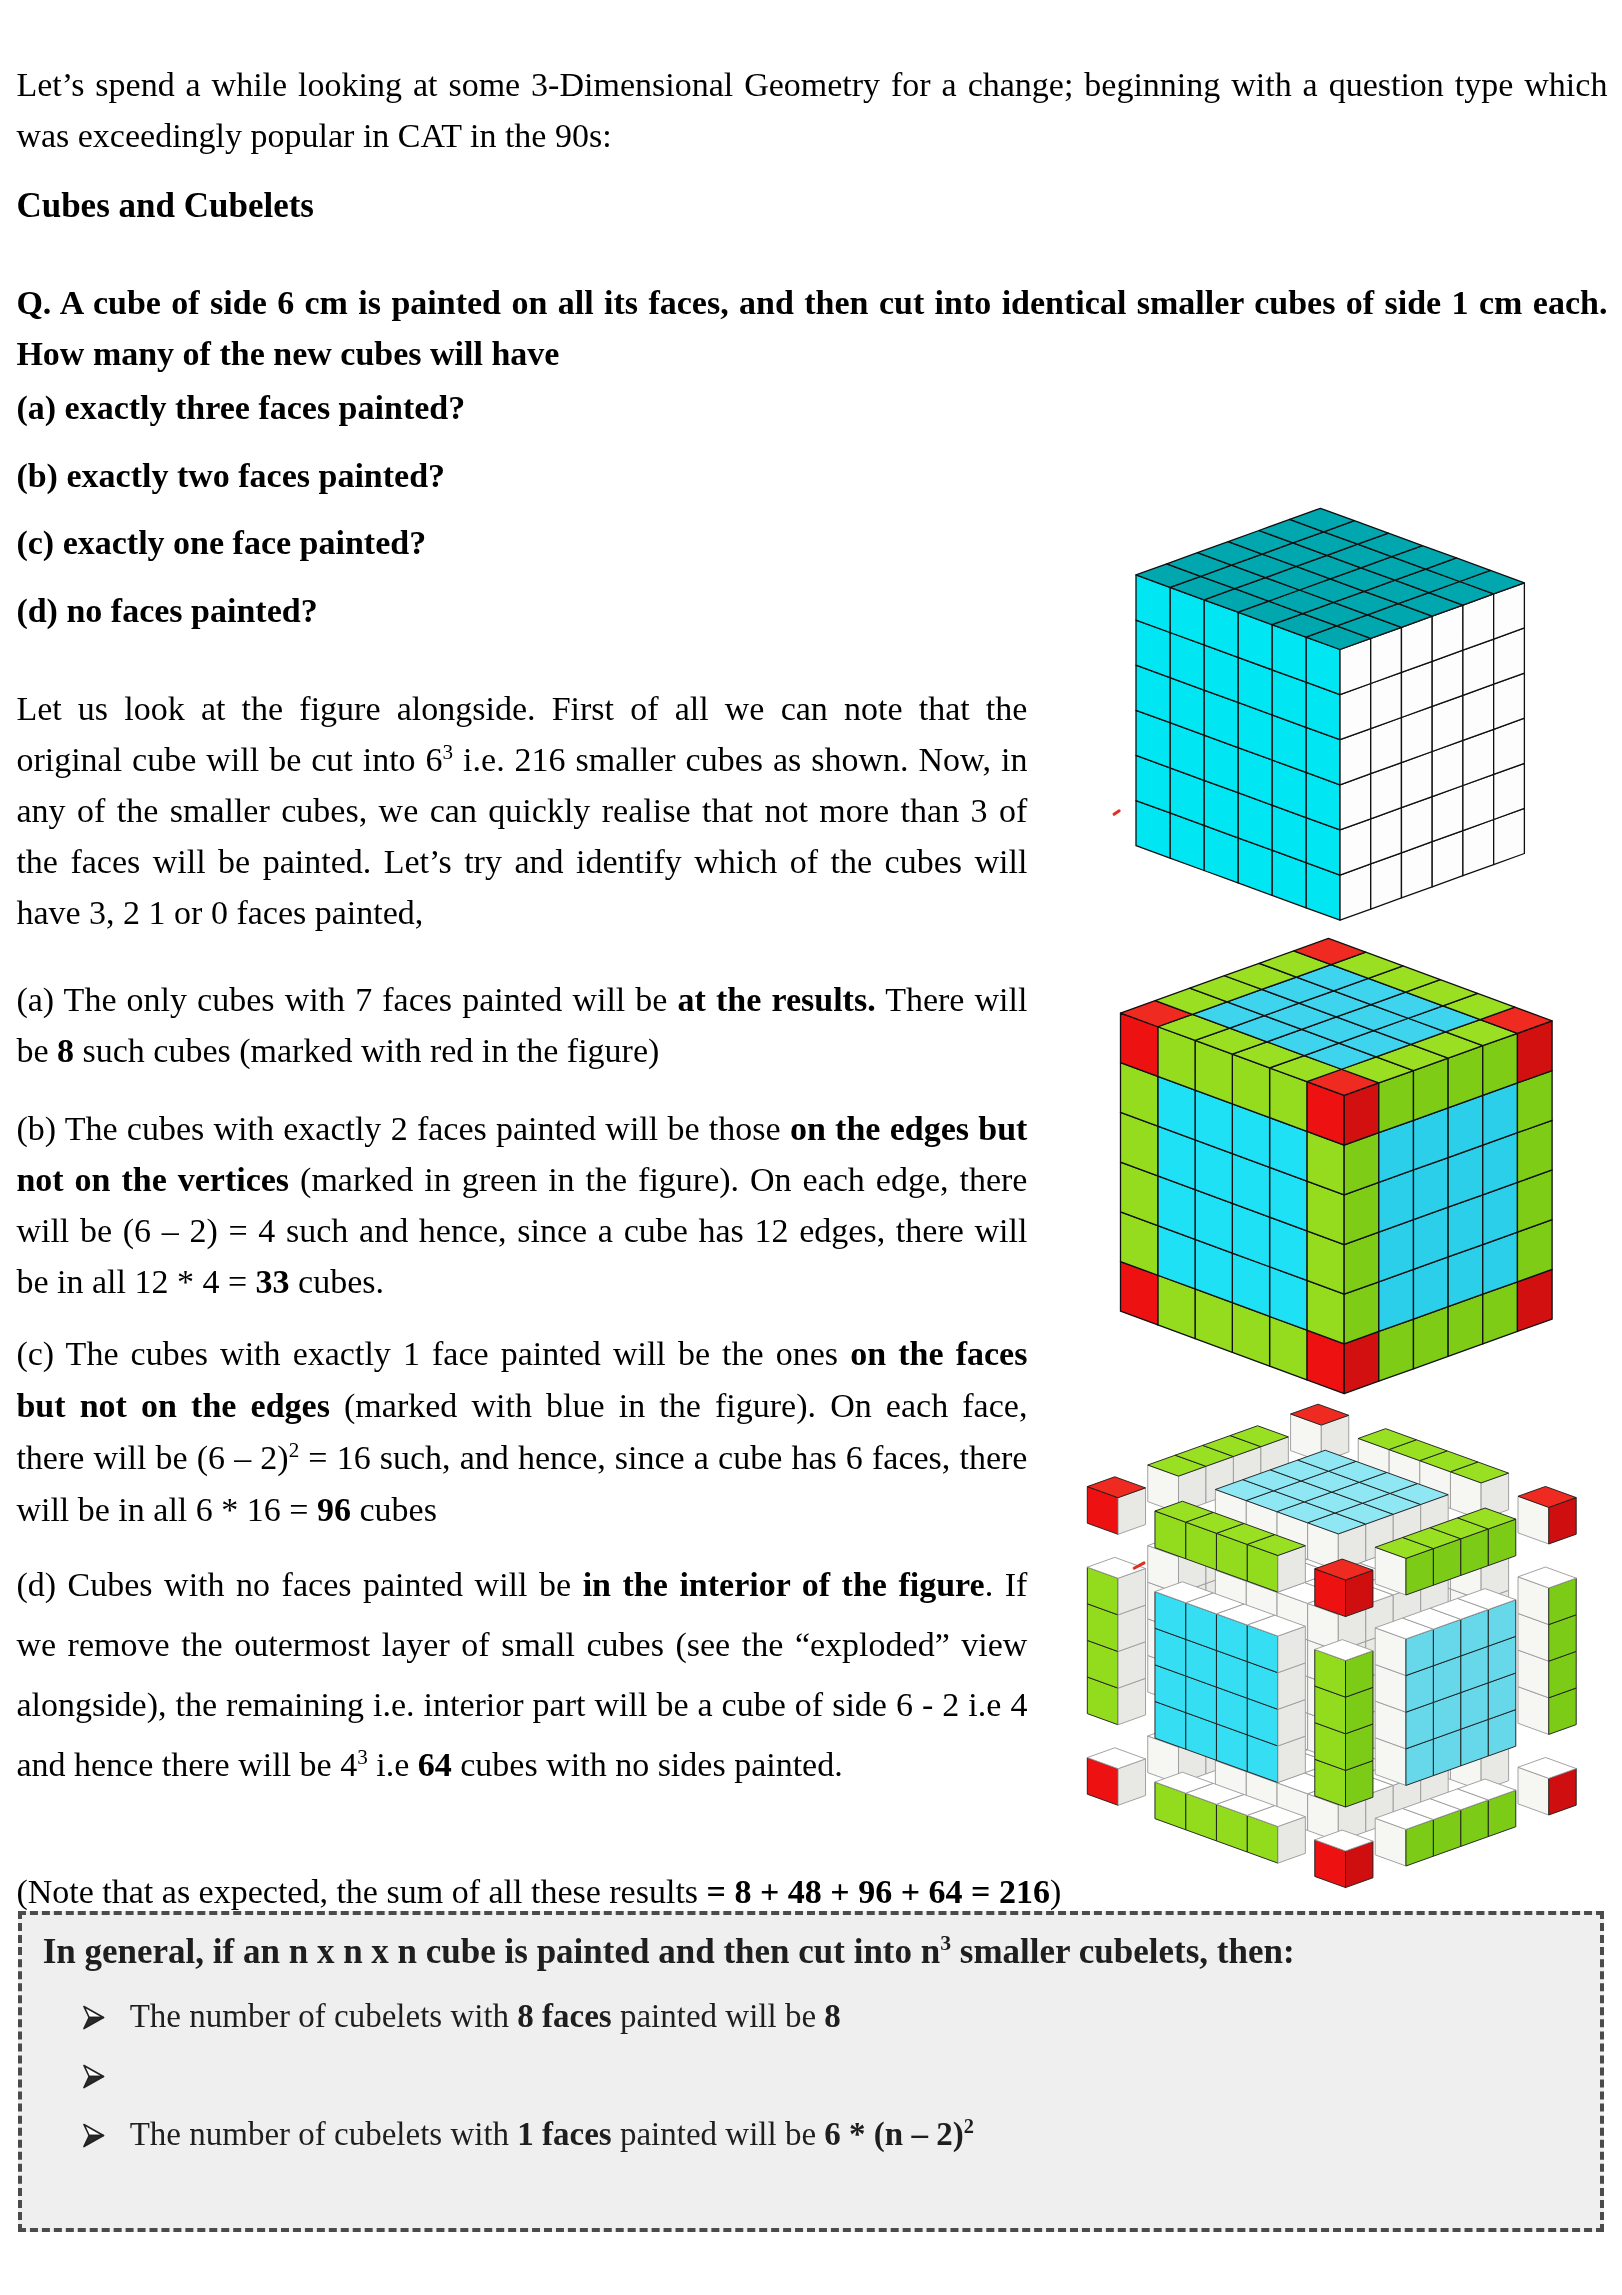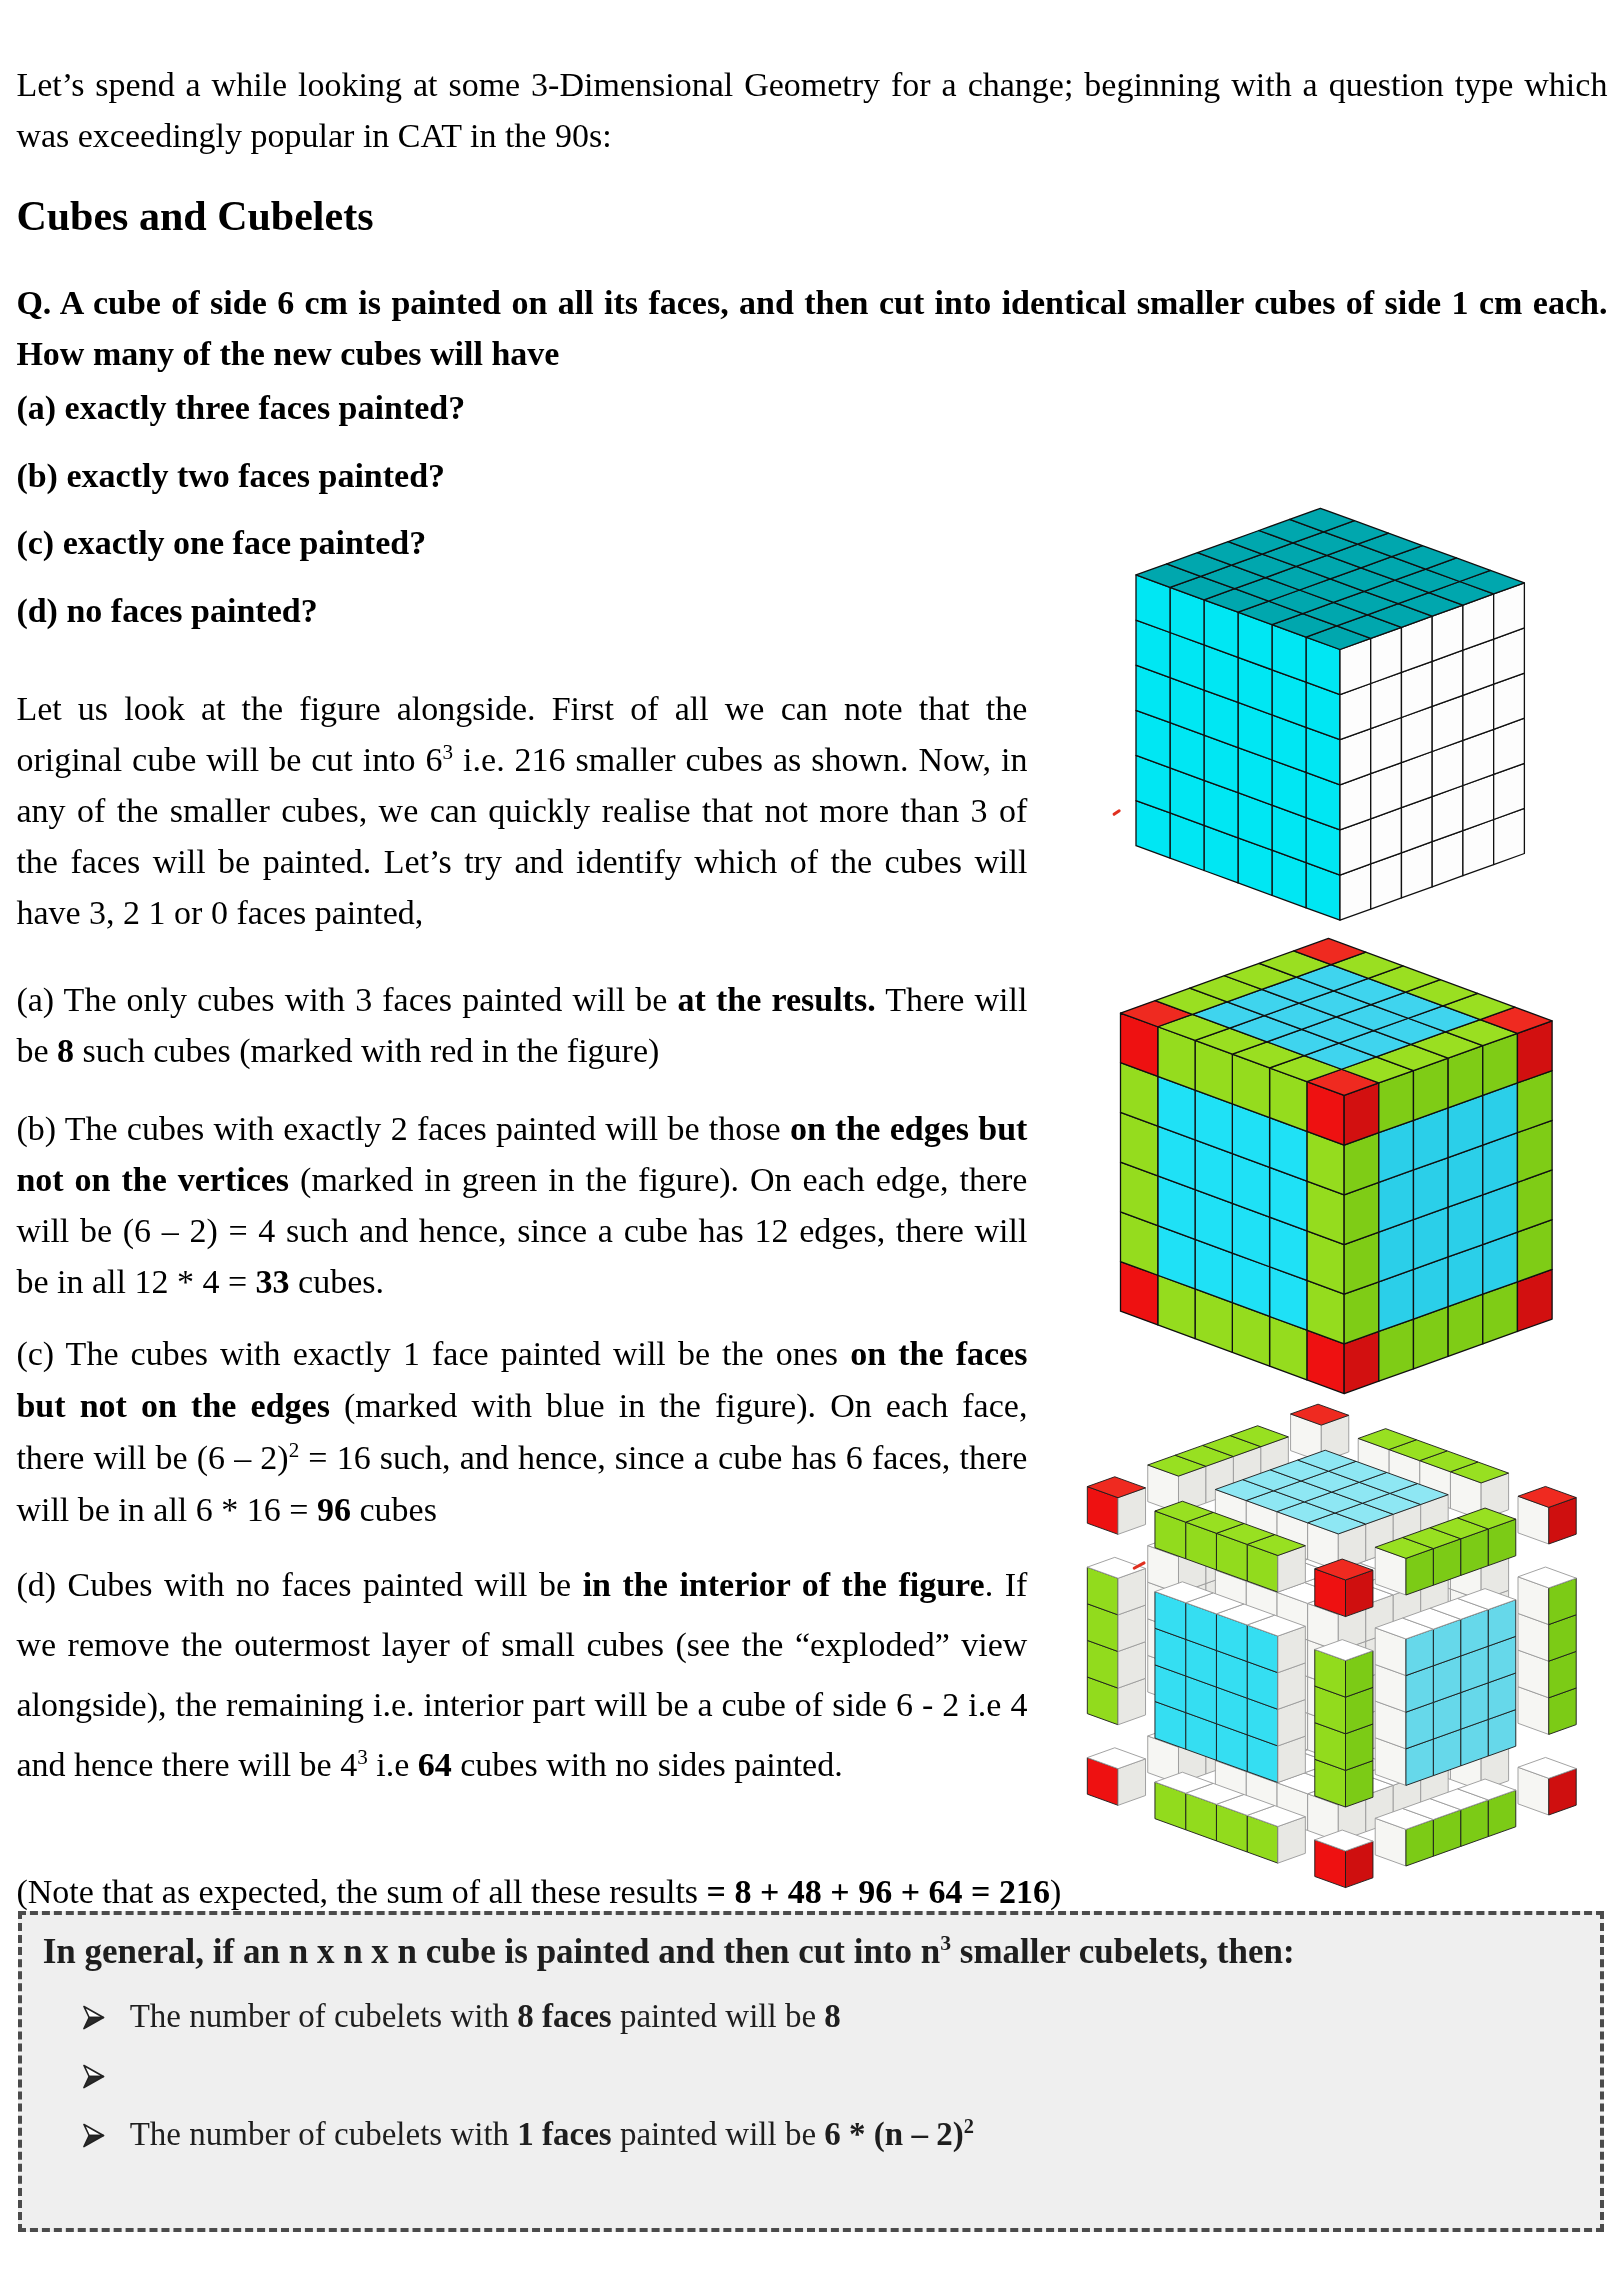--- a/index.html
+++ b/index.html
@@ -2,21 +2,21 @@
 <html style="font-size:10.5px"><head>
 <meta charset="utf-8">
 <style>
   html,body{margin:0;padding:0;}
   body{width:1623px;height:2295px;background:#ffffff;position:relative;
        font-family:"Liberation Serif",serif;color:#000;overflow:hidden;}
   .abs{position:absolute;}
   .para{font-size:34px;line-height:51px;text-align:justify;}
   .b,.b *{font-weight:bold;}
   sup.e{font-size:0.62em;line-height:0;vertical-align:super;}
-  .heading{font-size:42px;font-weight:bold;}
+  .heading{font-size:35px;font-weight:bold;}
   .subq{font-size:34px;font-weight:bold;}
   .note{font-size:34px;line-height:51px;}
   #intro{left:16.4px;top:10.5px;width:1591px;margin-top:48px;}
   #heading{left:16.4px;top:157px;}
   #question{left:16.4px;top:243px;width:1591px;font-weight:bold;}
   #qa{left:16.4px;top:355px;} #qb{left:16.4px;top:423px;}
   #qc{left:16.4px;top:490px;} #qd{left:16.4px;top:558px;}
   #p-overview{left:16.4px;top:649px;width:1011px;}
   #p-a{left:16.4px;top:940px;width:1011px;}
   #p-b{left:16.4px;top:1069px;width:1011px;}
@@ -45,21 +45,21 @@
 <h2 id="heading" class="abs heading">Cubes and Cubelets</h2>
 
 <p id="question" class="abs para"><span>Q. A cube of side 6 cm is painted on all its faces, and then cut into identical smaller cubes of side 1 cm each. How many of the new cubes will have</span></p>
 
 <p id="qa" class="abs subq">(a) exactly three faces painted?</p>
 <p id="qb" class="abs subq">(b) exactly two faces painted?</p>
 <p id="qc" class="abs subq">(c) exactly one face painted?</p>
 <p id="qd" class="abs subq">(d) no faces painted?</p>
 
 <p id="p-overview" class="abs para"><span>Let us look at the figure alongside. First of all we can note that the original cube will be cut into 6</span><sup class="e">3</sup><span> i.e. 216 smaller cubes as shown. Now, in any of the smaller cubes, we can quickly realise that not more than 3 of the faces will be painted. Let’s try and identify which of the cubes will have 3, 2 1 or 0 faces painted,</span></p>
-<p id="p-a" class="abs para"><span>(a) The only cubes with 3 faces painted will be </span><span class="b">at the results.</span><span> There will be </span><span class="b">8</span><span> such cubes (marked with red in the figure)</span></p>
+<p id="p-a" class="abs para"><span>(a) The only cubes with 7 faces painted will be </span><span class="b">at the results.</span><span> There will be </span><span class="b">8</span><span> such cubes (marked with red in the figure)</span></p>
 <p id="p-b" class="abs para"><span>(b) The cubes with exactly 2 faces painted will be those </span><span class="b">on the edges but not on the vertices</span><span> (marked in green in the figure). On each edge, there will be (6 – 2) = 4 such and hence, since a cube has 12 edges, there will be in all 12 * 4 = </span><span class="b">33</span><span> cubes.</span></p>
 <p id="p-c" class="abs para"><span>(c) The cubes with exactly 1 face painted will be the ones </span><span class="b">on the faces but not on the edges</span><span> (marked with blue in the figure). On each face, there will be (6 – 2)</span><sup class="e">2</sup><span> = 16 such, and hence, since a cube has 6 faces, there will be in all 6 * 16 = </span><span class="b">96</span><span> cubes</span></p>
 <p id="p-d" class="abs para"><span>(d) Cubes with no faces painted will be </span><span class="b">in the interior of the figure</span><span>. If we remove the outermost layer of small cubes (see the “exploded” view alongside), the remaining i.e. interior part will be a cube of side 6 - 2 i.e 4 and hence there will be 4</span><sup class="e">3</sup><span> i.e  </span><span class="b">64</span><span> cubes with no sides painted.</span></p>
 
 <p id="note" class="abs note"><span>(Note that as expected, the sum of all these results </span><span class="b">= 8 + 48 + 96 + 64 = 216</span><span>)</span></p>
 
 <div id="sumbox" class="abs">
   <div class="title"><span class="b">In general, if an n x n x n cube is painted and then cut into n</span><sup class="e b">3</sup><span class="b"> smaller cubelets, then:</span></div>
   <ul id="bullets">
       <li><svg viewBox="0 0 40 44" class="arrow">

